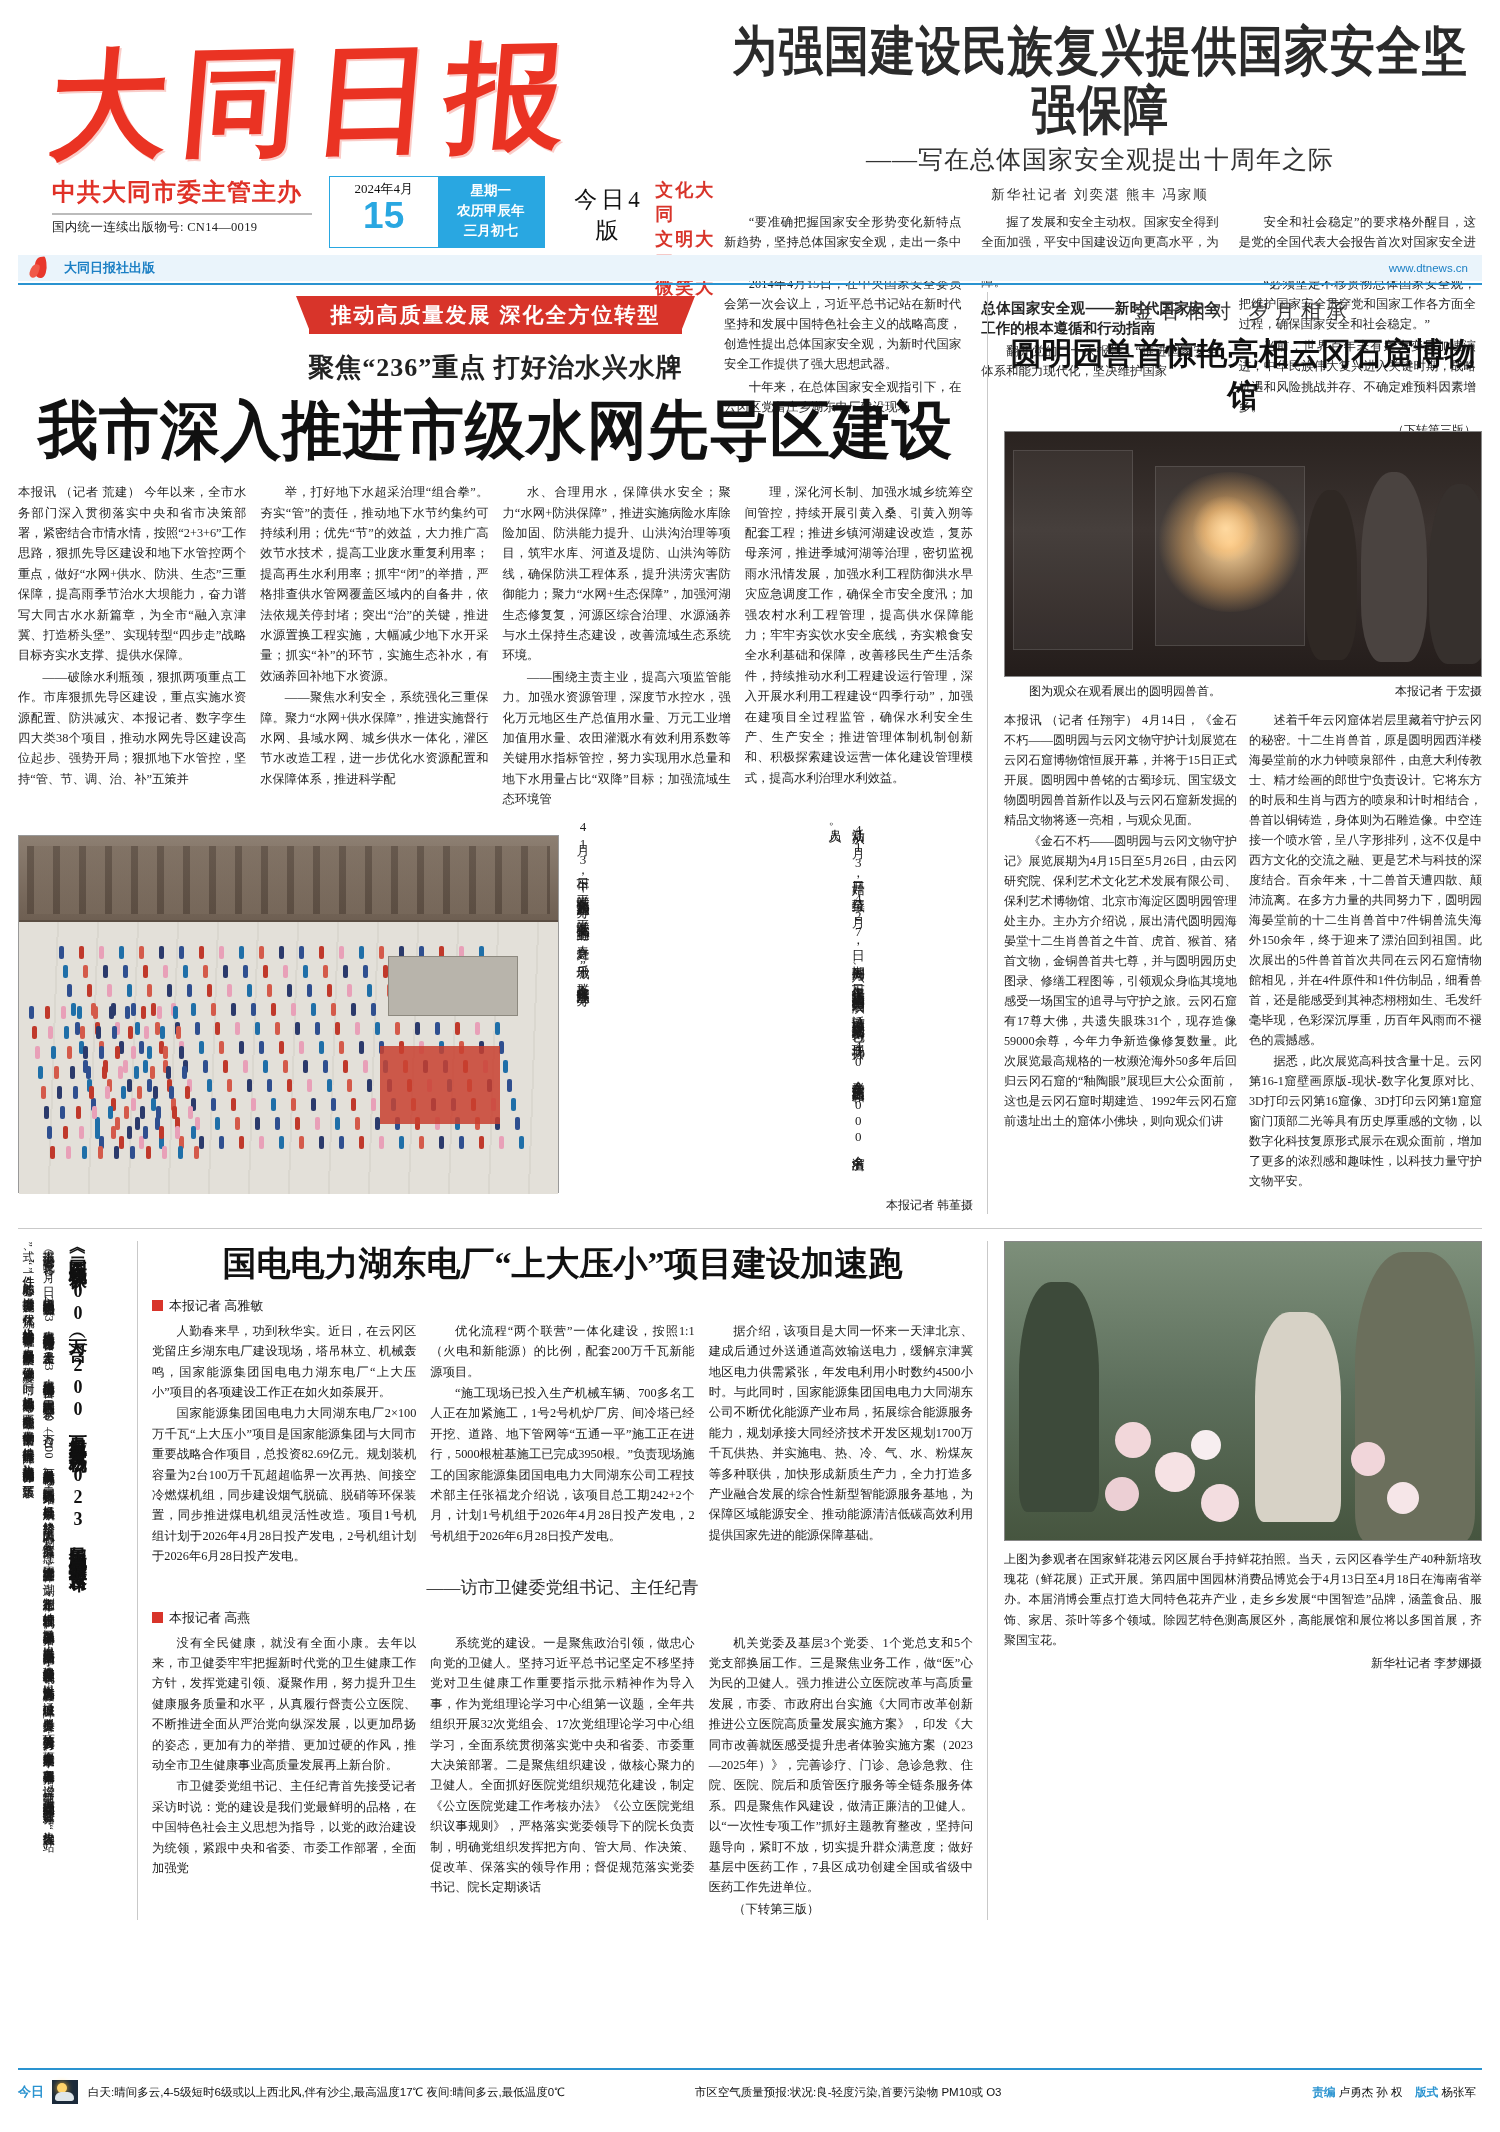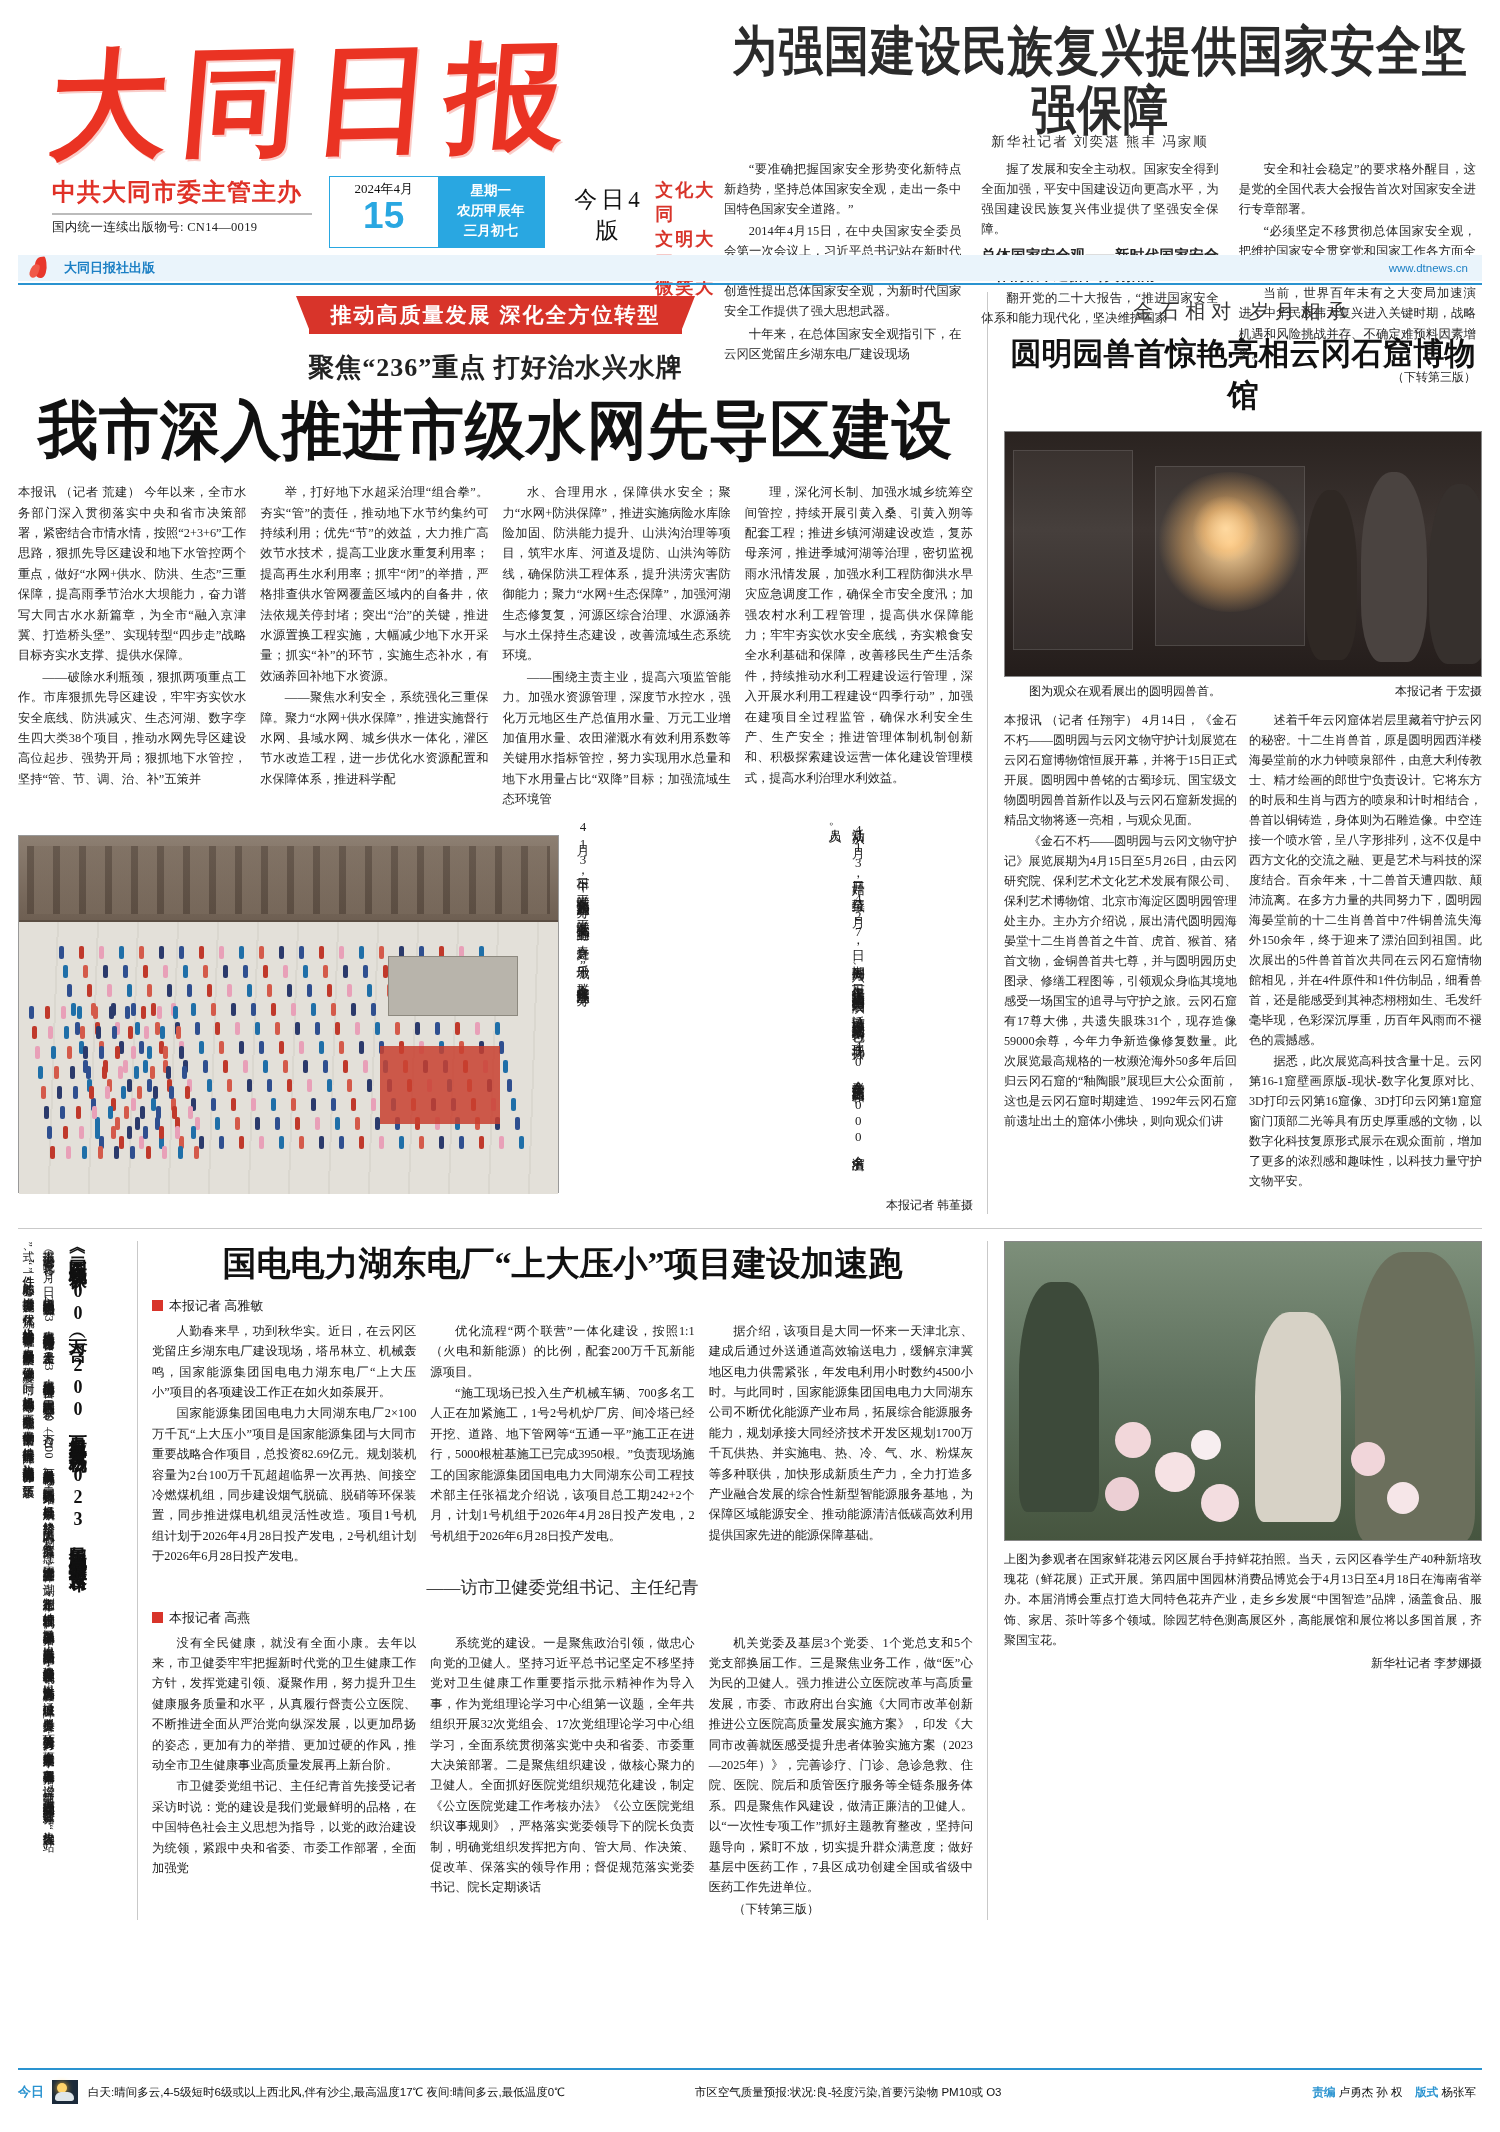--- a/index.html
+++ b/index.html
@@ -190,20 +190,21 @@
 <body>
 
 <div class="page">
 
   <div class="masthead">
     <div class="mh-left">
       <div class="logo-cal">大同日报</div>
     </div>
     <div class="mh-right">
       <div class="hl-top">为强国建设民族复兴提供国家安全坚强保障</div>
+      <div class="hl-top-sub">——写在总体国家安全观提出十周年之际</div>
       <div class="hl-byline">新华社记者 刘奕湛 熊丰 冯家顺</div>
       <div class="top-cols">
         <div class="col">
           <p>“要准确把握国家安全形势变化新特点新趋势，坚持总体国家安全观，走出一条中国特色国家安全道路。”</p>
           <p>2014年4月15日，在中央国家安全委员会第一次会议上，习近平总书记站在新时代坚持和发展中国特色社会主义的战略高度，创造性提出总体国家安全观，为新时代国家安全工作提供了强大思想武器。</p>
           <p>十年来，在总体国家安全观指引下，在云冈区党留庄乡湖东电厂建设现场</p>
         </div>
         <div class="col">
           <p>握了发展和安全主动权。国家安全得到全面加强，平安中国建设迈向更高水平，为强国建设民族复兴伟业提供了坚强安全保障。</p>
           <p class="subhead">总体国家安全观——新时代国家安全工作的根本遵循和行动指南</p>
@@ -261,21 +262,21 @@
       <div class="leftpack">
         <div class="ribbon-wrap">
           <span class="ribbon">推动高质量发展  深化全方位转型</span>
         </div>
         <div class="shoulder">聚焦“236”重点  打好治水兴水牌</div>
         <div class="bigtitle">我市深入推进市级水网先导区建设</div>
 
         <div class="maincols">
           <div class="col">
             <p class="lead">本报讯 （记者 荒建） 今年以来，全市水务部门深入贯彻落实中央和省市决策部署，紧密结合市情水情，按照“2+3+6”工作思路，狠抓先导区建设和地下水管控两个重点，做好“水网+供水、防洪、生态”三重保障，提高雨季节治水大坝能力，奋力谱写大同古水水新篇章，为全市“融入京津冀、打造桥头堡”、实现转型“四步走”战略目标夯实水支撑、提供水保障。</p>
-            <p>——破除水利瓶颈，狠抓两项重点工作。市库狠抓先导区建设，牢牢夯实饮水安全底线、防洪减灾、生态河湖、数字孪生四大类38个项目，推动水网先导区建设高位起步、强势开局；狠抓地下水管控，坚持“管、节、调、治、补”五策并</p>
+            <p>——破除水利瓶颈，狠抓两项重点工作。市库狠抓先导区建设，重点实施水资源配置、防洪减灾、本报记者、数字孪生四大类38个项目，推动水网先导区建设高位起步、强势开局；狠抓地下水管控，坚持“管、节、调、治、补”五策并</p>
           </div>
           <div class="col">
             <p>举，打好地下水超采治理“组合拳”。夯实“管”的责任，推动地下水节约集约可持续利用；优先“节”的效益，大力推广高效节水技术，提高工业废水重复利用率；提高再生水利用率；抓牢“闭”的举措，严格排查供水管网覆盖区域内的自备井，依法依规关停封堵；突出“治”的关键，推进水源置换工程实施，大幅减少地下水开采量；抓实“补”的环节，实施生态补水，有效涵养回补地下水资源。</p>
             <p>——聚焦水利安全，系统强化三重保障。聚力“水网+供水保障”，推进实施督行水网、县域水网、城乡供水一体化，灌区节水改造工程，进一步优化水资源配置和水保障体系，推进科学配</p>
           </div>
           <div class="col">
             <p>水、合理用水，保障供水安全；聚力“水网+防洪保障”，推进实施病险水库除险加固、防洪能力提升、山洪沟治理等项目，筑牢水库、河道及堤防、山洪沟等防线，确保防洪工程体系，提升洪涝灾害防御能力；聚力“水网+生态保障”，加强河湖生态修复复，河源区综合治理、水源涵养与水土保持生态建设，改善流域生态系统环境。</p>
             <p>——围绕主责主业，提高六项监管能力。加强水资源管理，深度节水控水，强化万元地区生产总值用水量、万元工业增加值用水量、农田灌溉水有效利用系数等关键用水指标管控，努力实现用水总量和地下水用量占比“双降”目标；加强流域生态环境管</p>
           </div>
           <div class="col">

